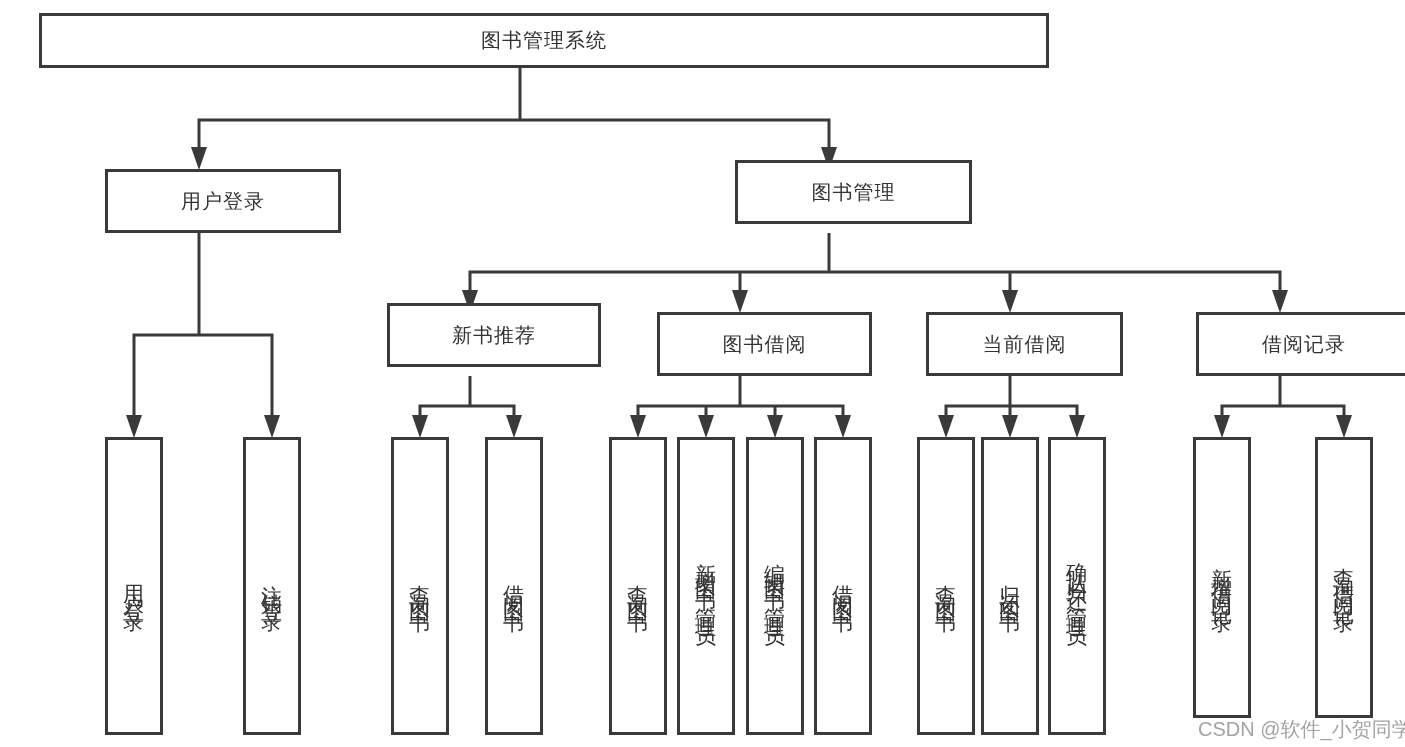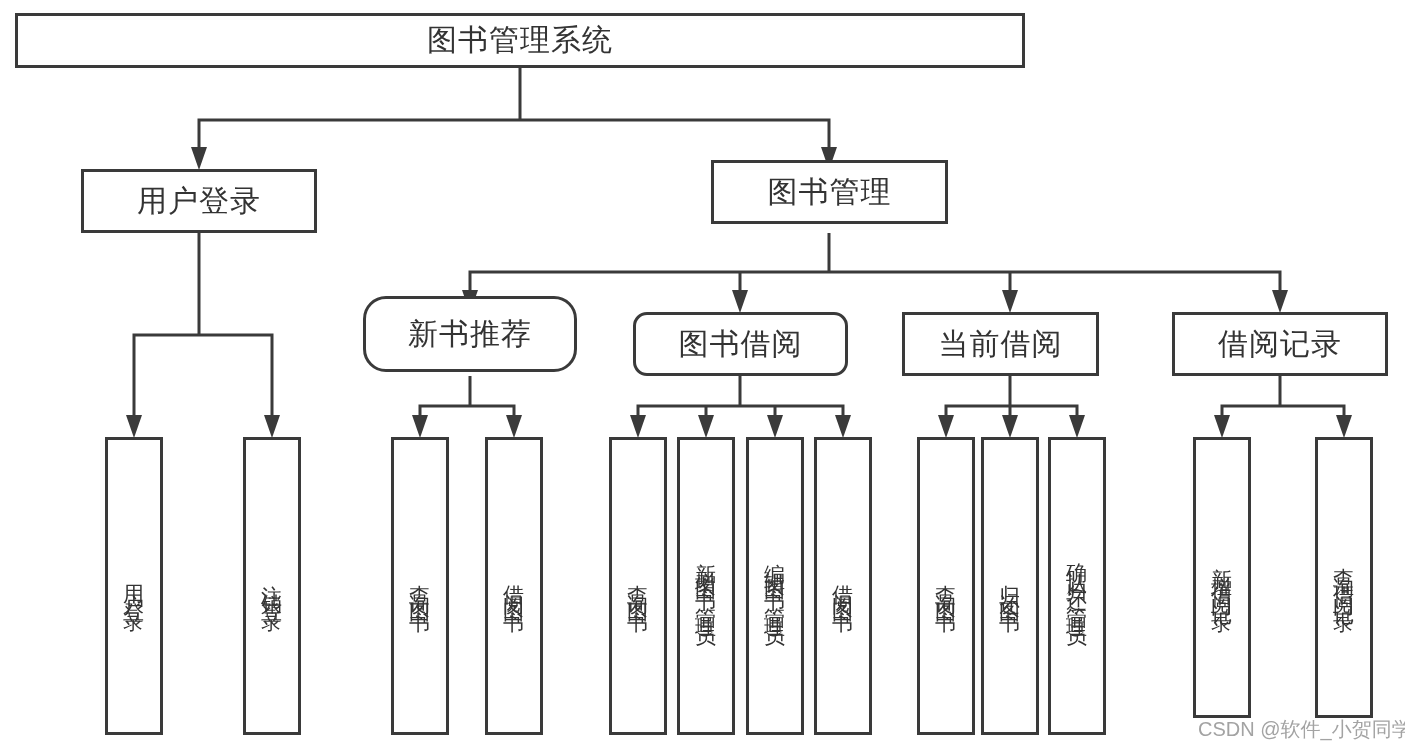--- a/index.html
+++ b/index.html
@@ -26,23 +26,24 @@
     position: absolute;
     box-sizing: border-box;
     border: 3px solid #3a3a3a;
     background: #ffffff;
     display: flex;
     align-items: center;
     justify-content: center;
     color: #333333;
   }
   .hlabel {
-    font-size: 30px;
+    font-size: 20px;
     letter-spacing: 1px;
     white-space: nowrap;
+    margin-left: 24px;
   }
   .vtext {
     writing-mode: vertical-rl;
     font-size: 21px;
     letter-spacing: 9px;
     line-height: 1;
     white-space: nowrap;
     color: #333333;
   }
   .watermark {
@@ -107,22 +108,22 @@
       <polygon points="1222,438 1214,415 1230,415"></polygon>
       <polygon points="1344,438 1336,415 1352,415"></polygon>
     </g>
   </svg>
 
   <div class="box hlabel" style="left:15px; top:13px; width:1010px; height:55px;">图书管理系统</div>
 
   <div class="box hlabel" style="left:81px; top:169px; width:236px; height:64px;">用户登录</div>
   <div class="box hlabel" style="left:711px; top:160px; width:237px; height:64px;">图书管理</div>
 
-  <div class="box hlabel" style="left:363px; top:296px; width:214px; height:76px;border-radius:23px;">新书推荐</div>
-  <div class="box hlabel" style="left:633px; top:312px; width:215px; height:64px;border-radius:14px;">图书借阅</div>
+  <div class="box hlabel" style="left:363px; top:303px; width:214px; height:64px;">新书推荐</div>
+  <div class="box hlabel" style="left:633px; top:312px; width:215px; height:64px;">图书借阅</div>
   <div class="box hlabel" style="left:902px; top:312px; width:197px; height:64px;">当前借阅</div>
   <div class="box hlabel" style="left:1172px; top:312px; width:216px; height:64px;">借阅记录</div>
 
   <div class="box" style="left:105px; top:437px; width:58px; height:298px;">
     <span class="vtext">用户登录</span>
   </div>
   <div class="box" style="left:243px; top:437px; width:58px; height:298px;">
     <span class="vtext">注销登录</span>
   </div>
 

